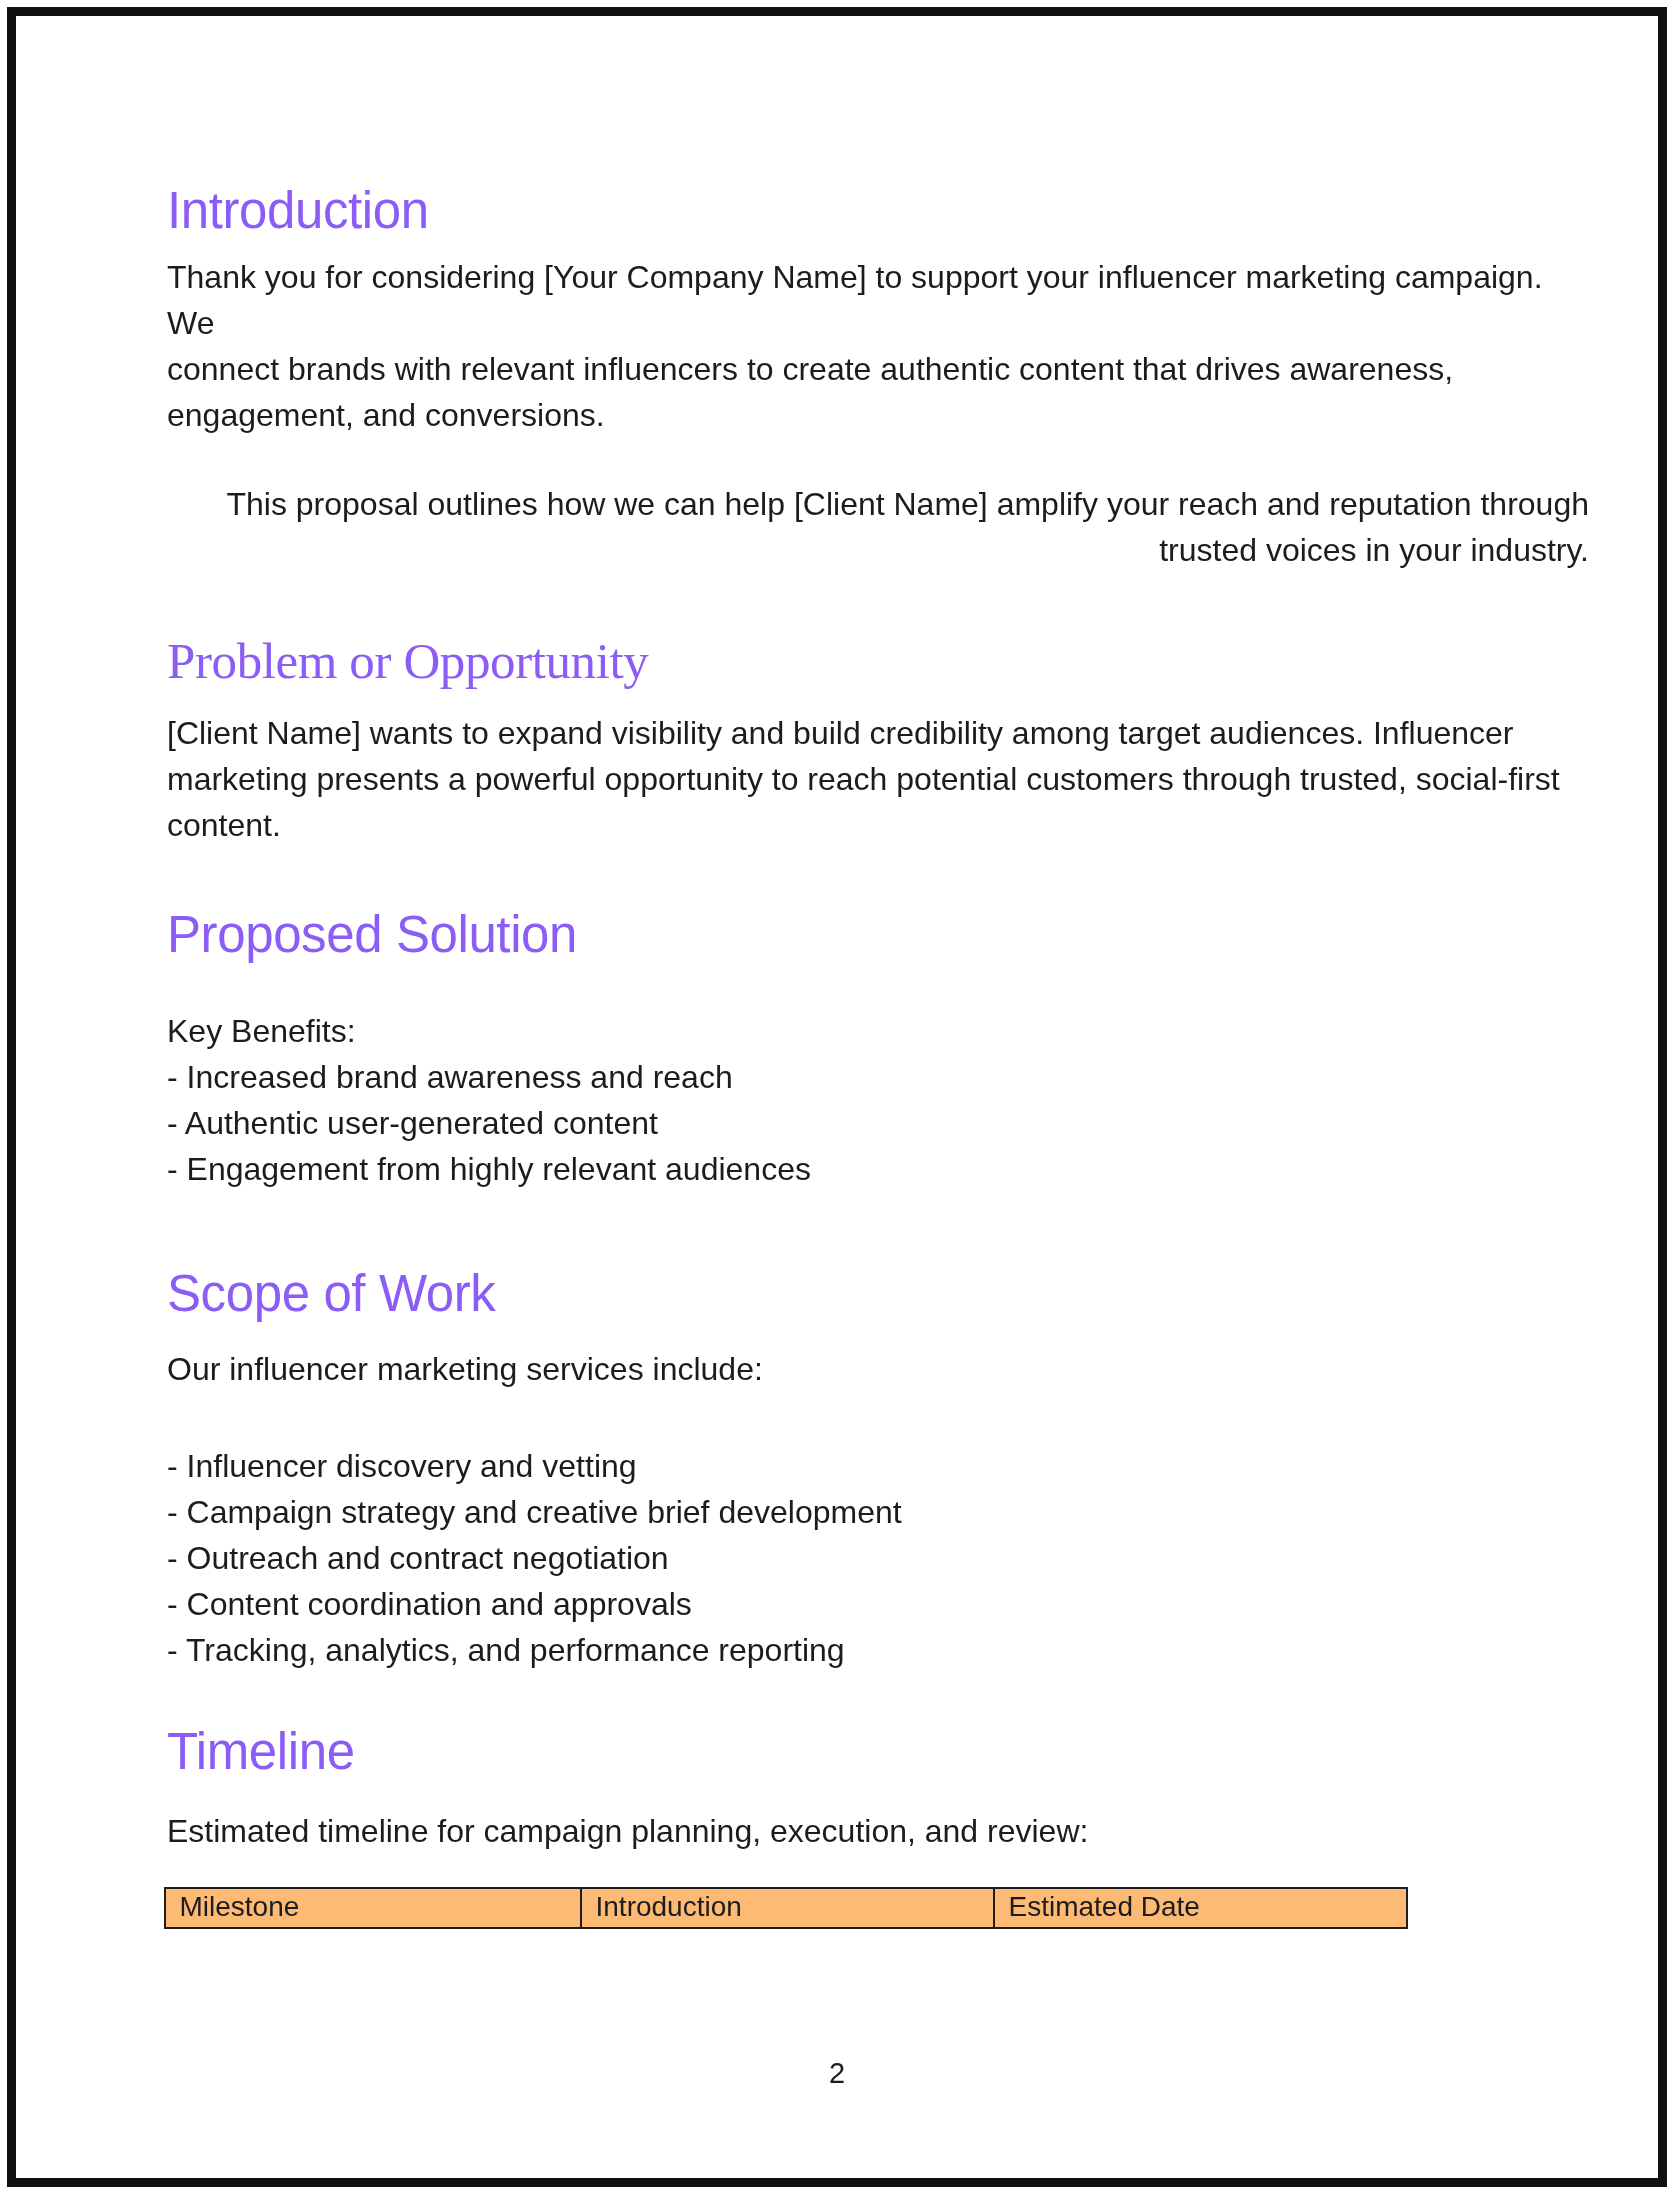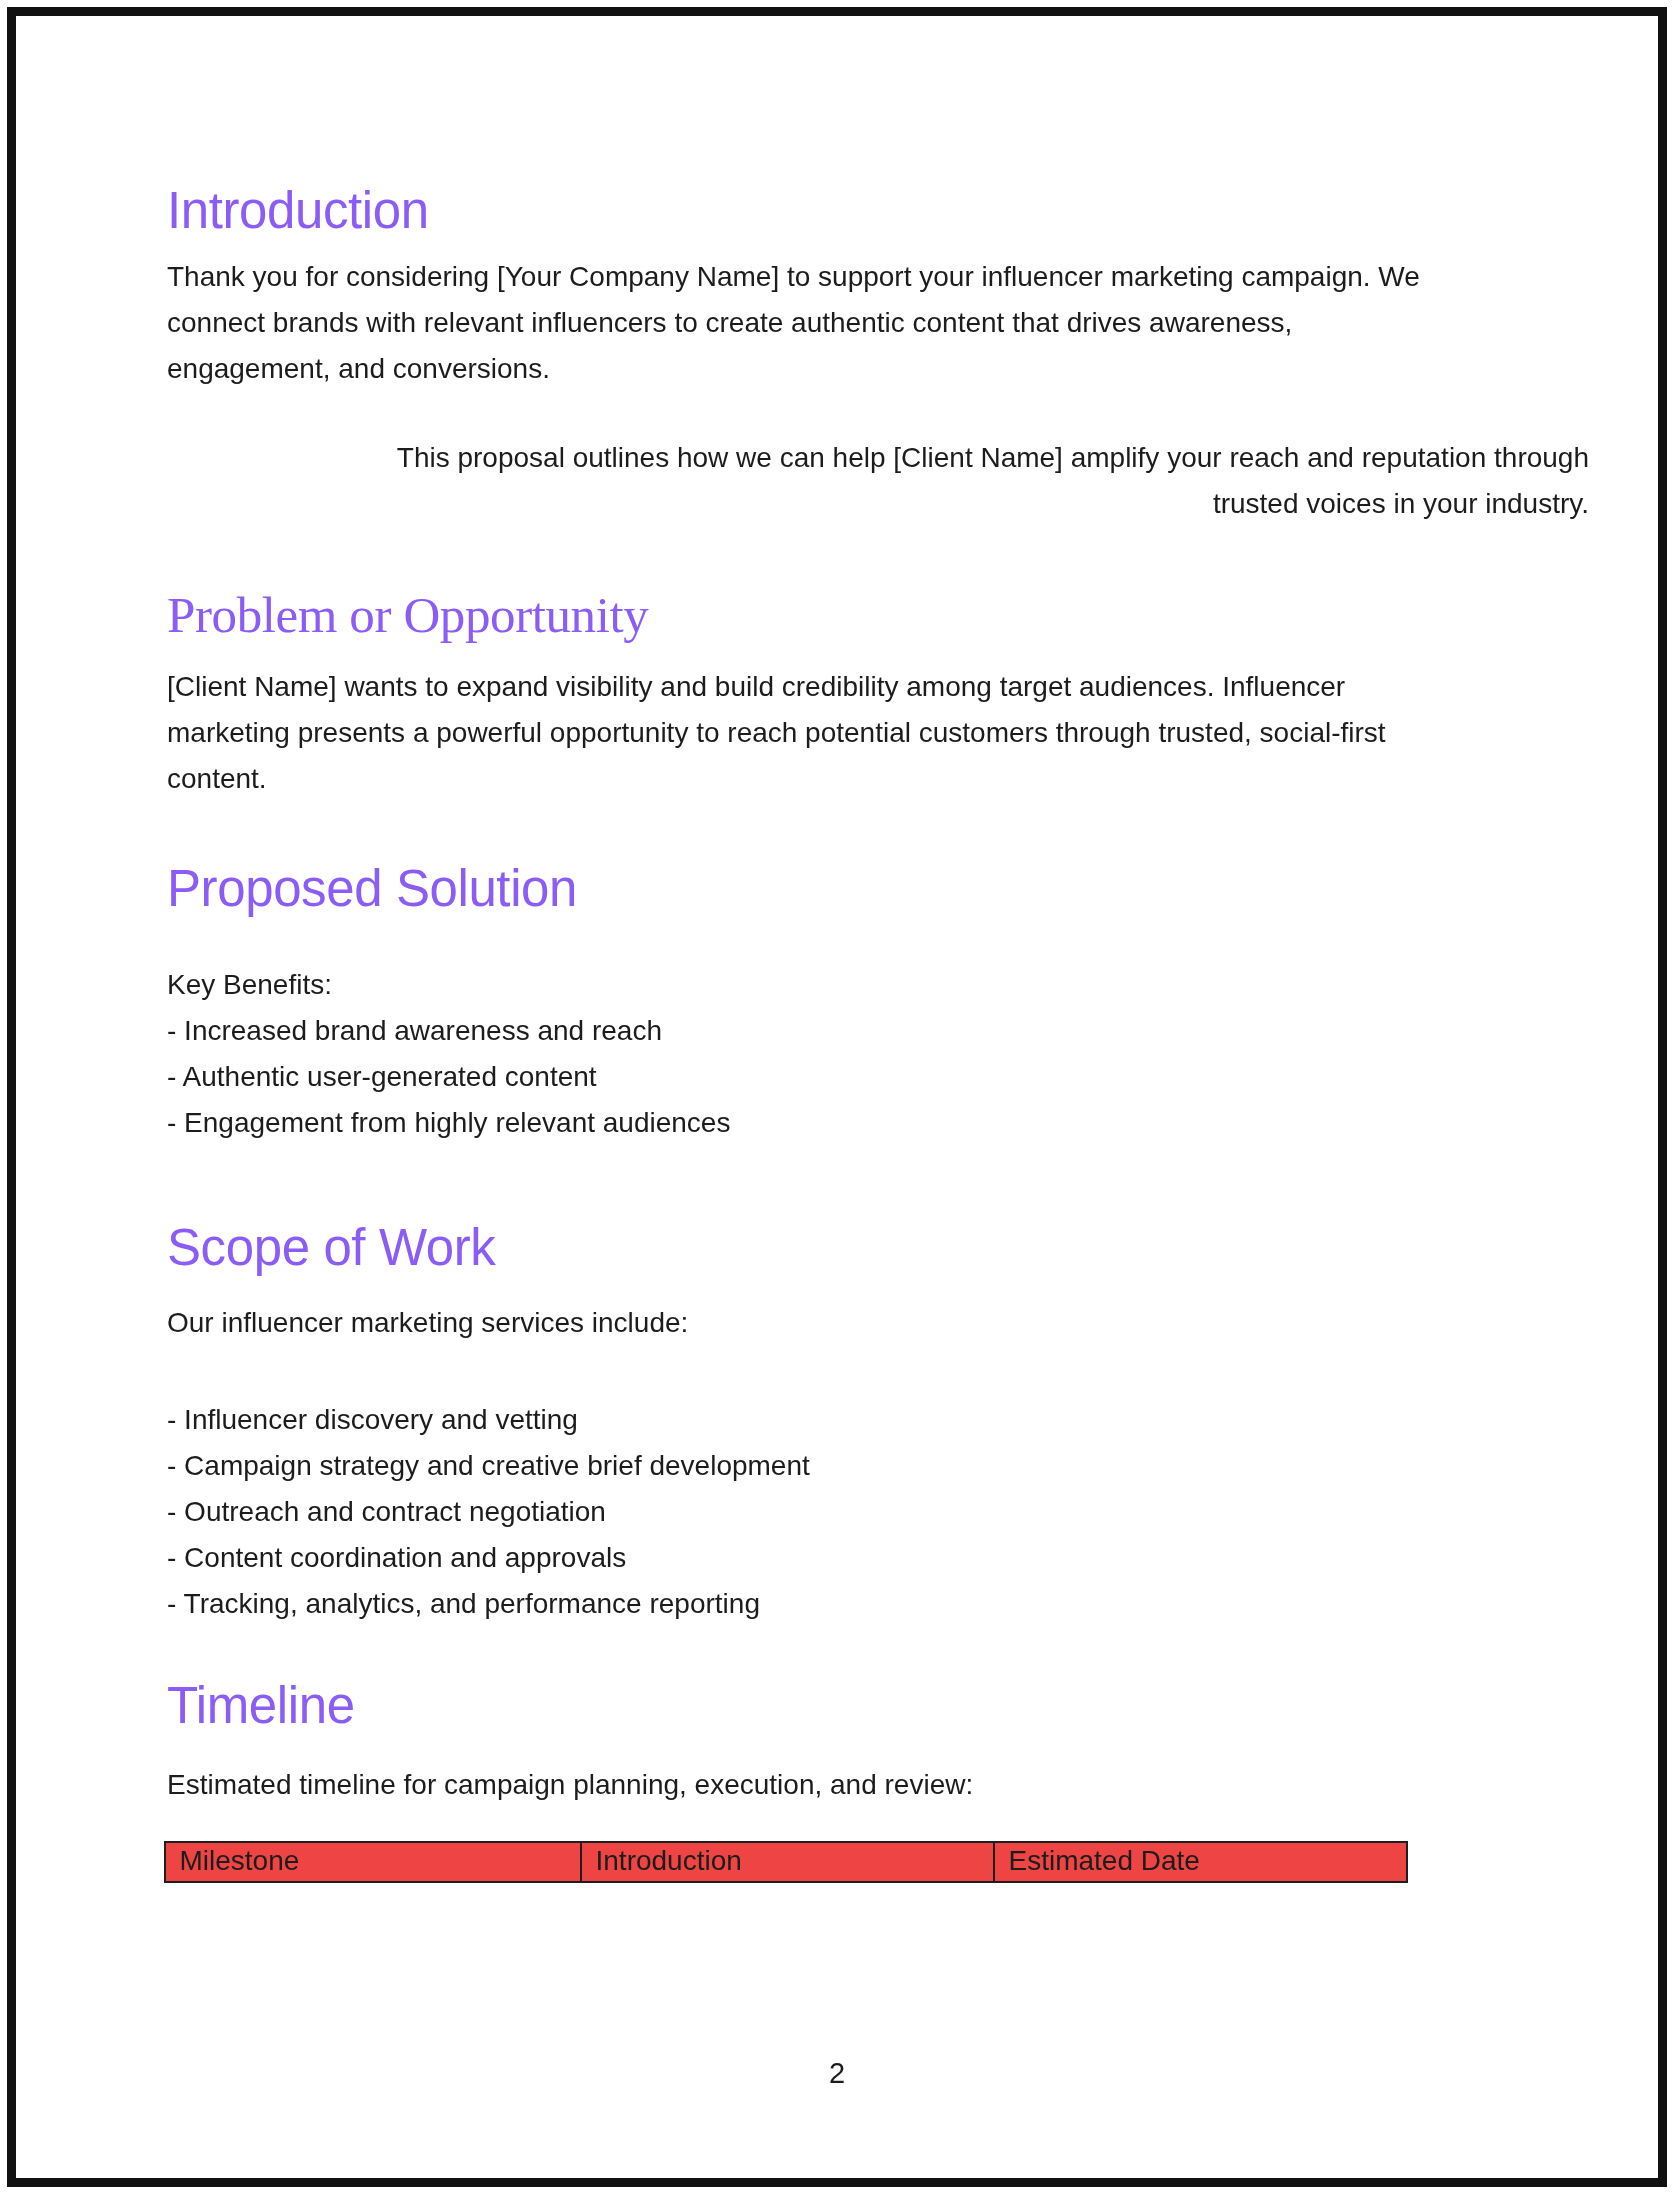--- a/index.html
+++ b/index.html
@@ -26,41 +26,41 @@
   }
   .doc-h1 {
     font-size: 51px;
     line-height: 61px;
     font-weight: 400;
     letter-spacing: -0.4px;
     color: #8b5cf6;
     margin: 0;
   }
   .body-text {
-    font-size: 28px;
+    font-size: 32px;
     line-height: 46px;
     white-space: pre-line;
     margin: 0;
     color: #1c1c1c;
   }
   table.timeline {
     border-collapse: collapse;
     table-layout: fixed;
     width: 1241px;
     margin-left: -3.5px;
   }
   table.timeline th {
     border: 2.6px solid #1e1e1e;
     font-weight: 400;
     text-align: left;
     font-size: 28px;
     line-height: 30px;
     padding: 3.5px 7px 5.3px 14px;
     height: 40px;
-    background: #ef4444;
+    background: #fdba74;
   }
   .page-num {
     position: absolute;
     top: 2056px;
     left: 0;
     width: 1674px;
     text-align: center;
     font-size: 29px;
     line-height: 35px;
   }

